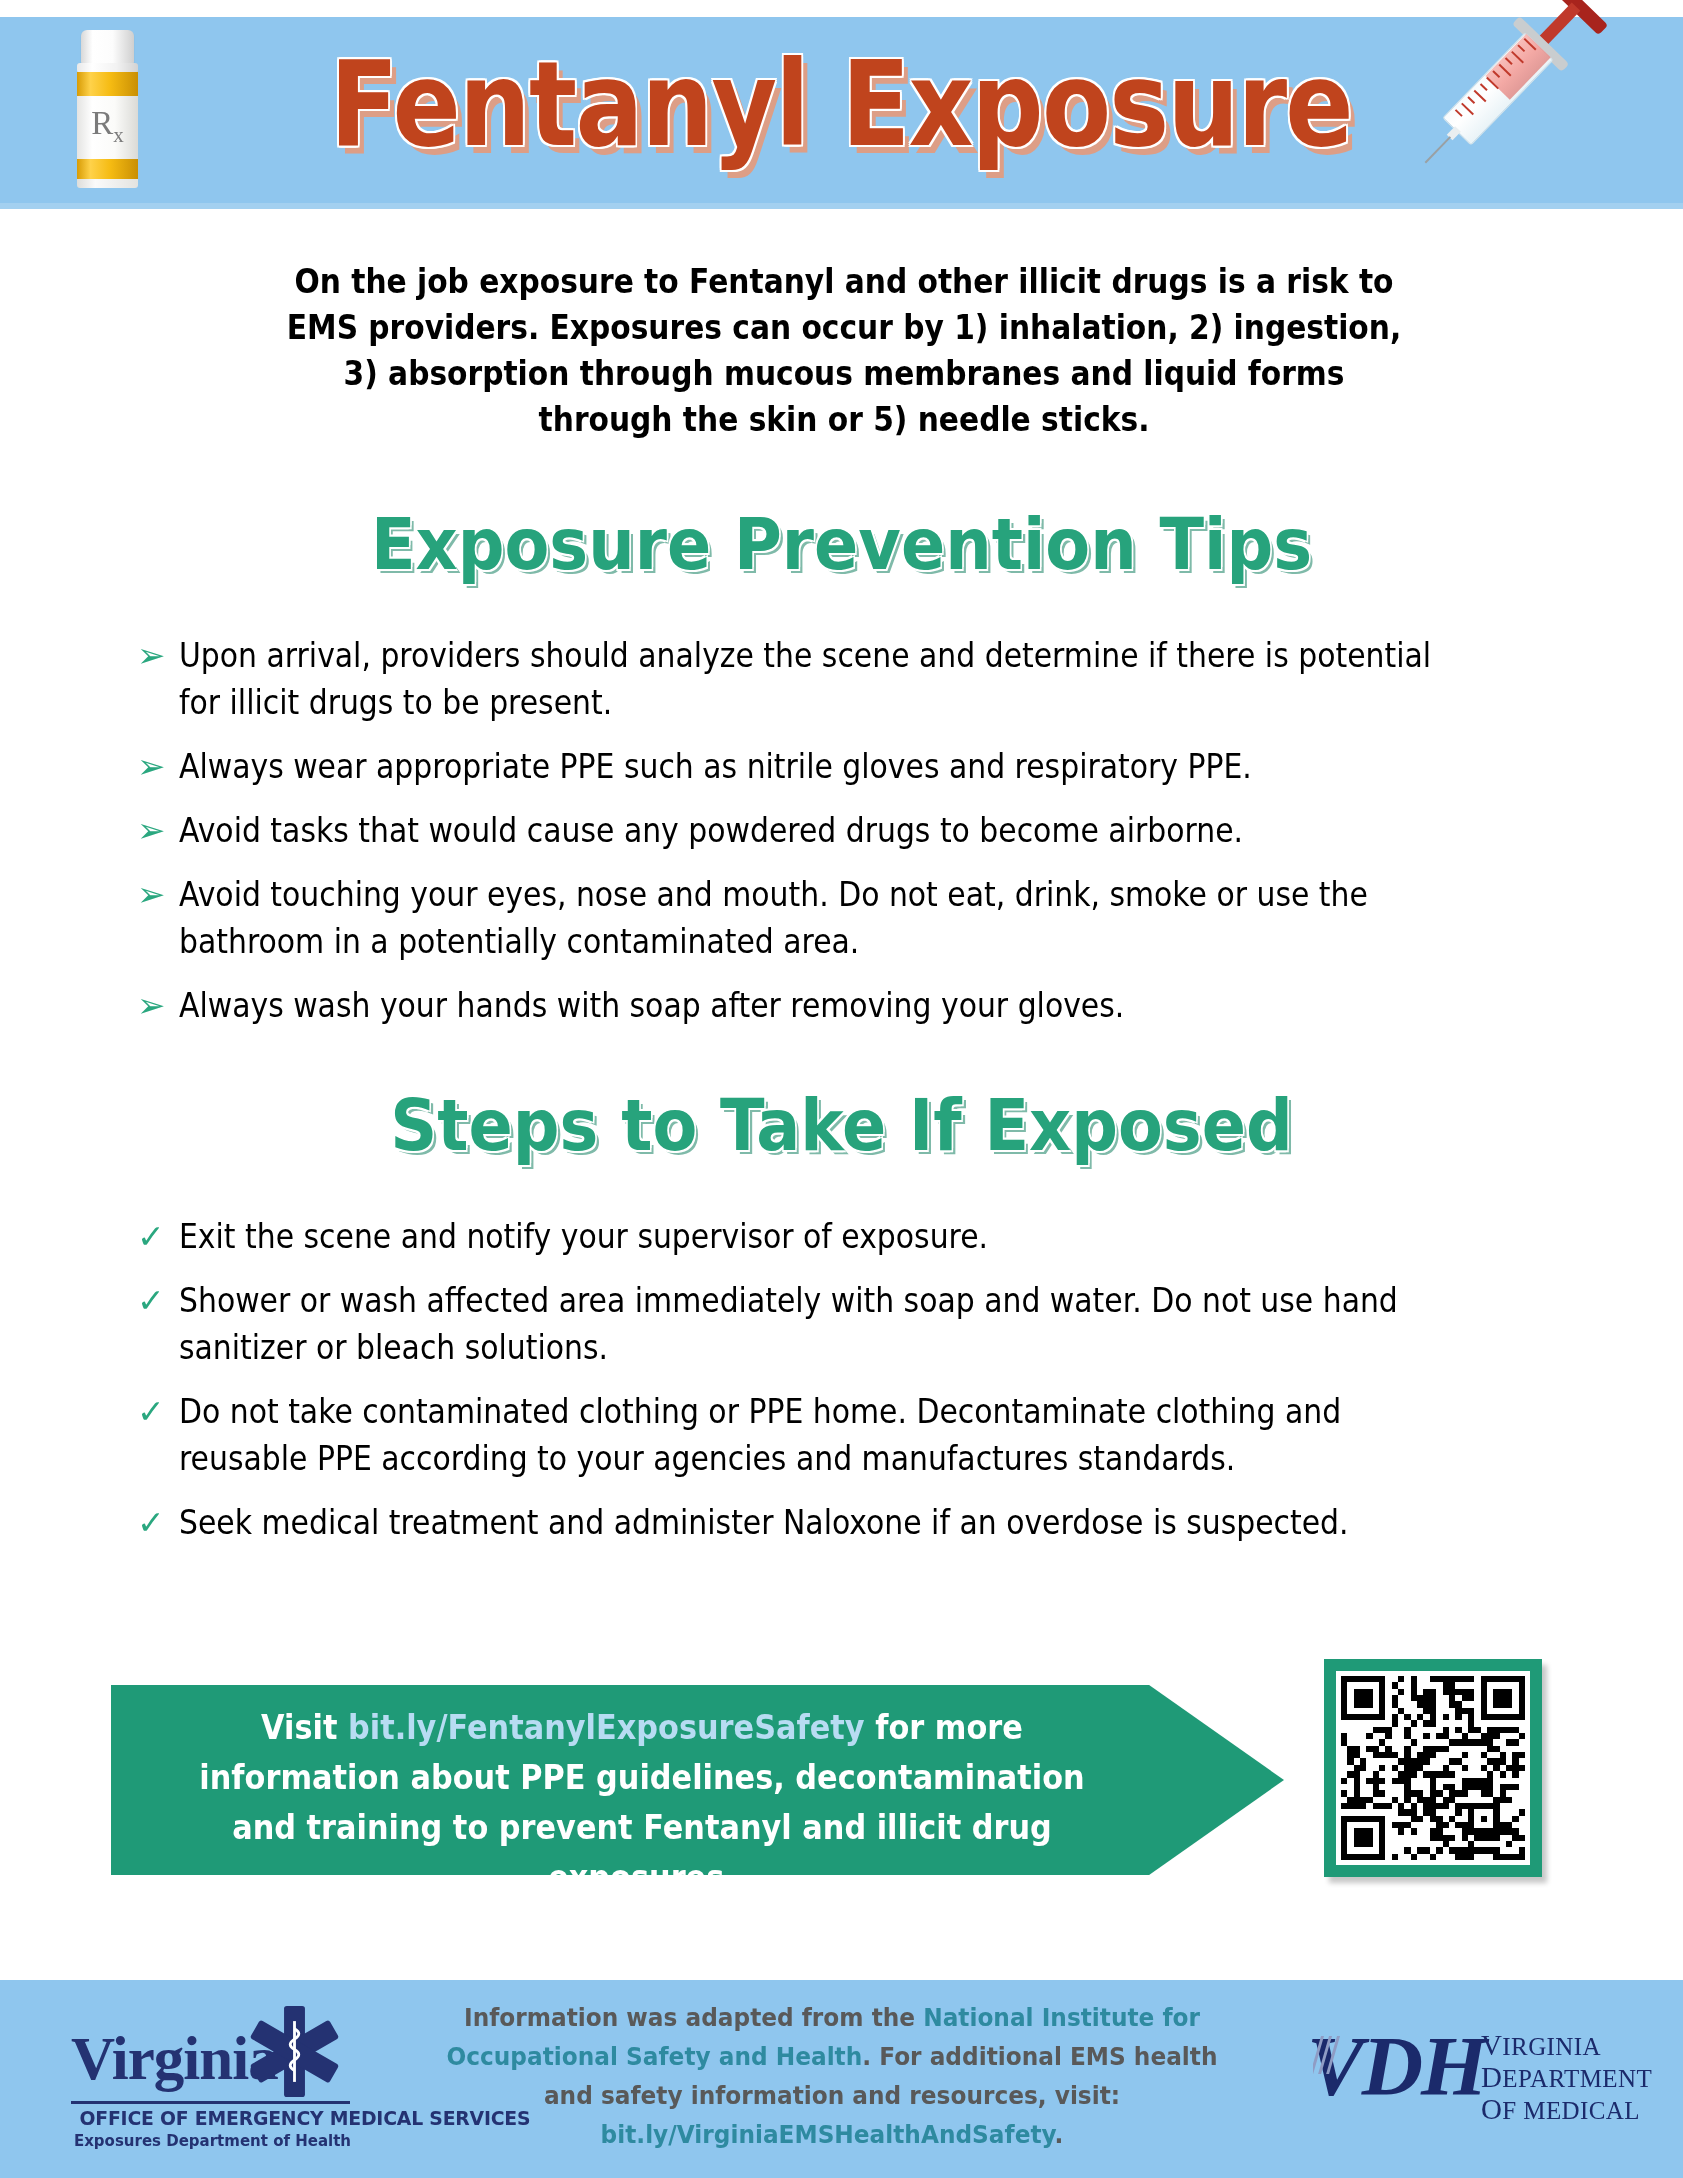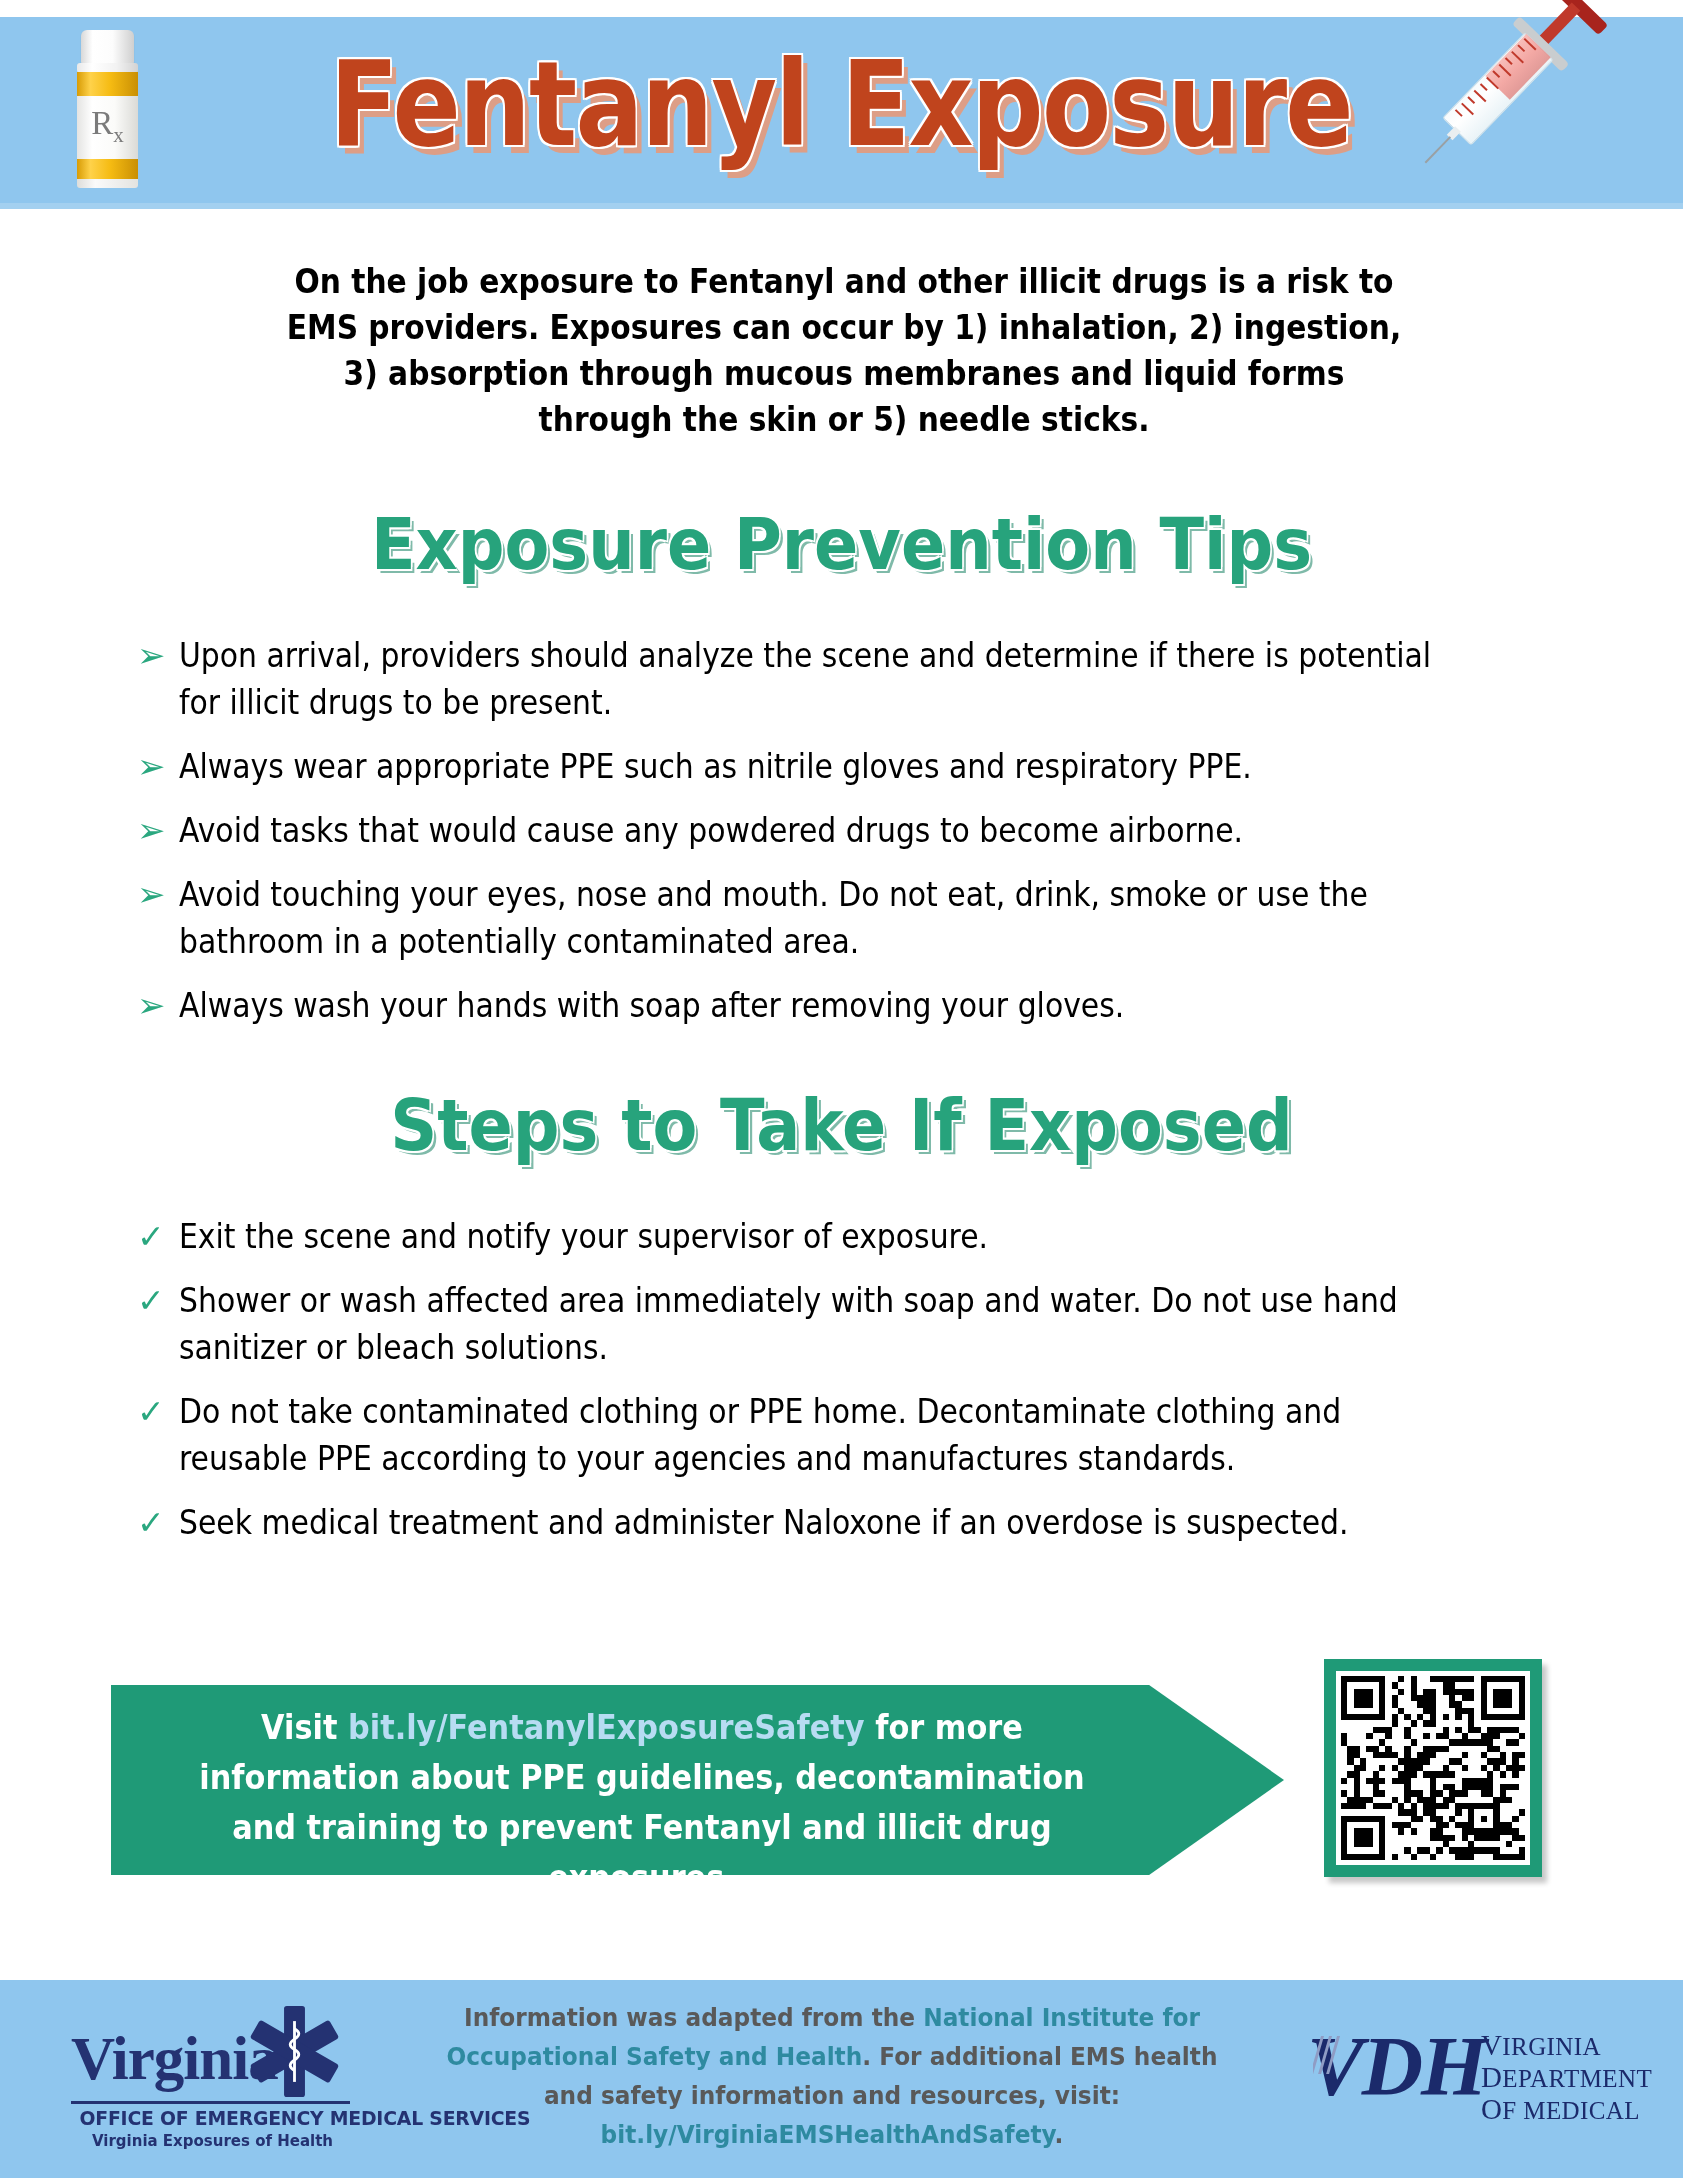--- a/index.html
+++ b/index.html
@@ -1419,21 +1419,21 @@
       <rect x="39" y="2" width="22" height="96" rx="3" transform="rotate(60 50 50)"></rect>
       <rect x="39" y="2" width="22" height="96" rx="3" transform="rotate(120 50 50)"></rect>
     </g>
     <g stroke="#ffffff" stroke-width="3" fill="none">
       <path d="M50 18 L50 82"></path>
       <path d="M50 26 q9 5 0 11 q-9 6 0 11 q9 5 0 11 q-9 6 0 11"></path>
     </g>
   </svg>
   <div class="oems-rule"></div>
   <div class="oems-line2">OFFICE OF EMERGENCY MEDICAL SERVICES</div>
-  <div class="oems-line3">Virginia Exposures of Health</div>
+  <div class="oems-line3">Exposures Department of Health</div>
 </div>
 
 <div class="footer-text"><span>Information was adapted from the </span><span class="footer-link">National Institute for Occupational Safety and Health</span><span>. For additional EMS health and safety information and resources, visit: </span><span class="footer-link">bit.ly/VirginiaEMSHealthAndSafety</span><span>.</span></div>
 
 <div class="vdh-logo">
   <div class="vdh-mark">VDH</div>
   <div class="vdh-v-slashes">
     <i style="left:2px"></i>
       <i style="left:10px"></i>
       <i style="left:18px"></i>

